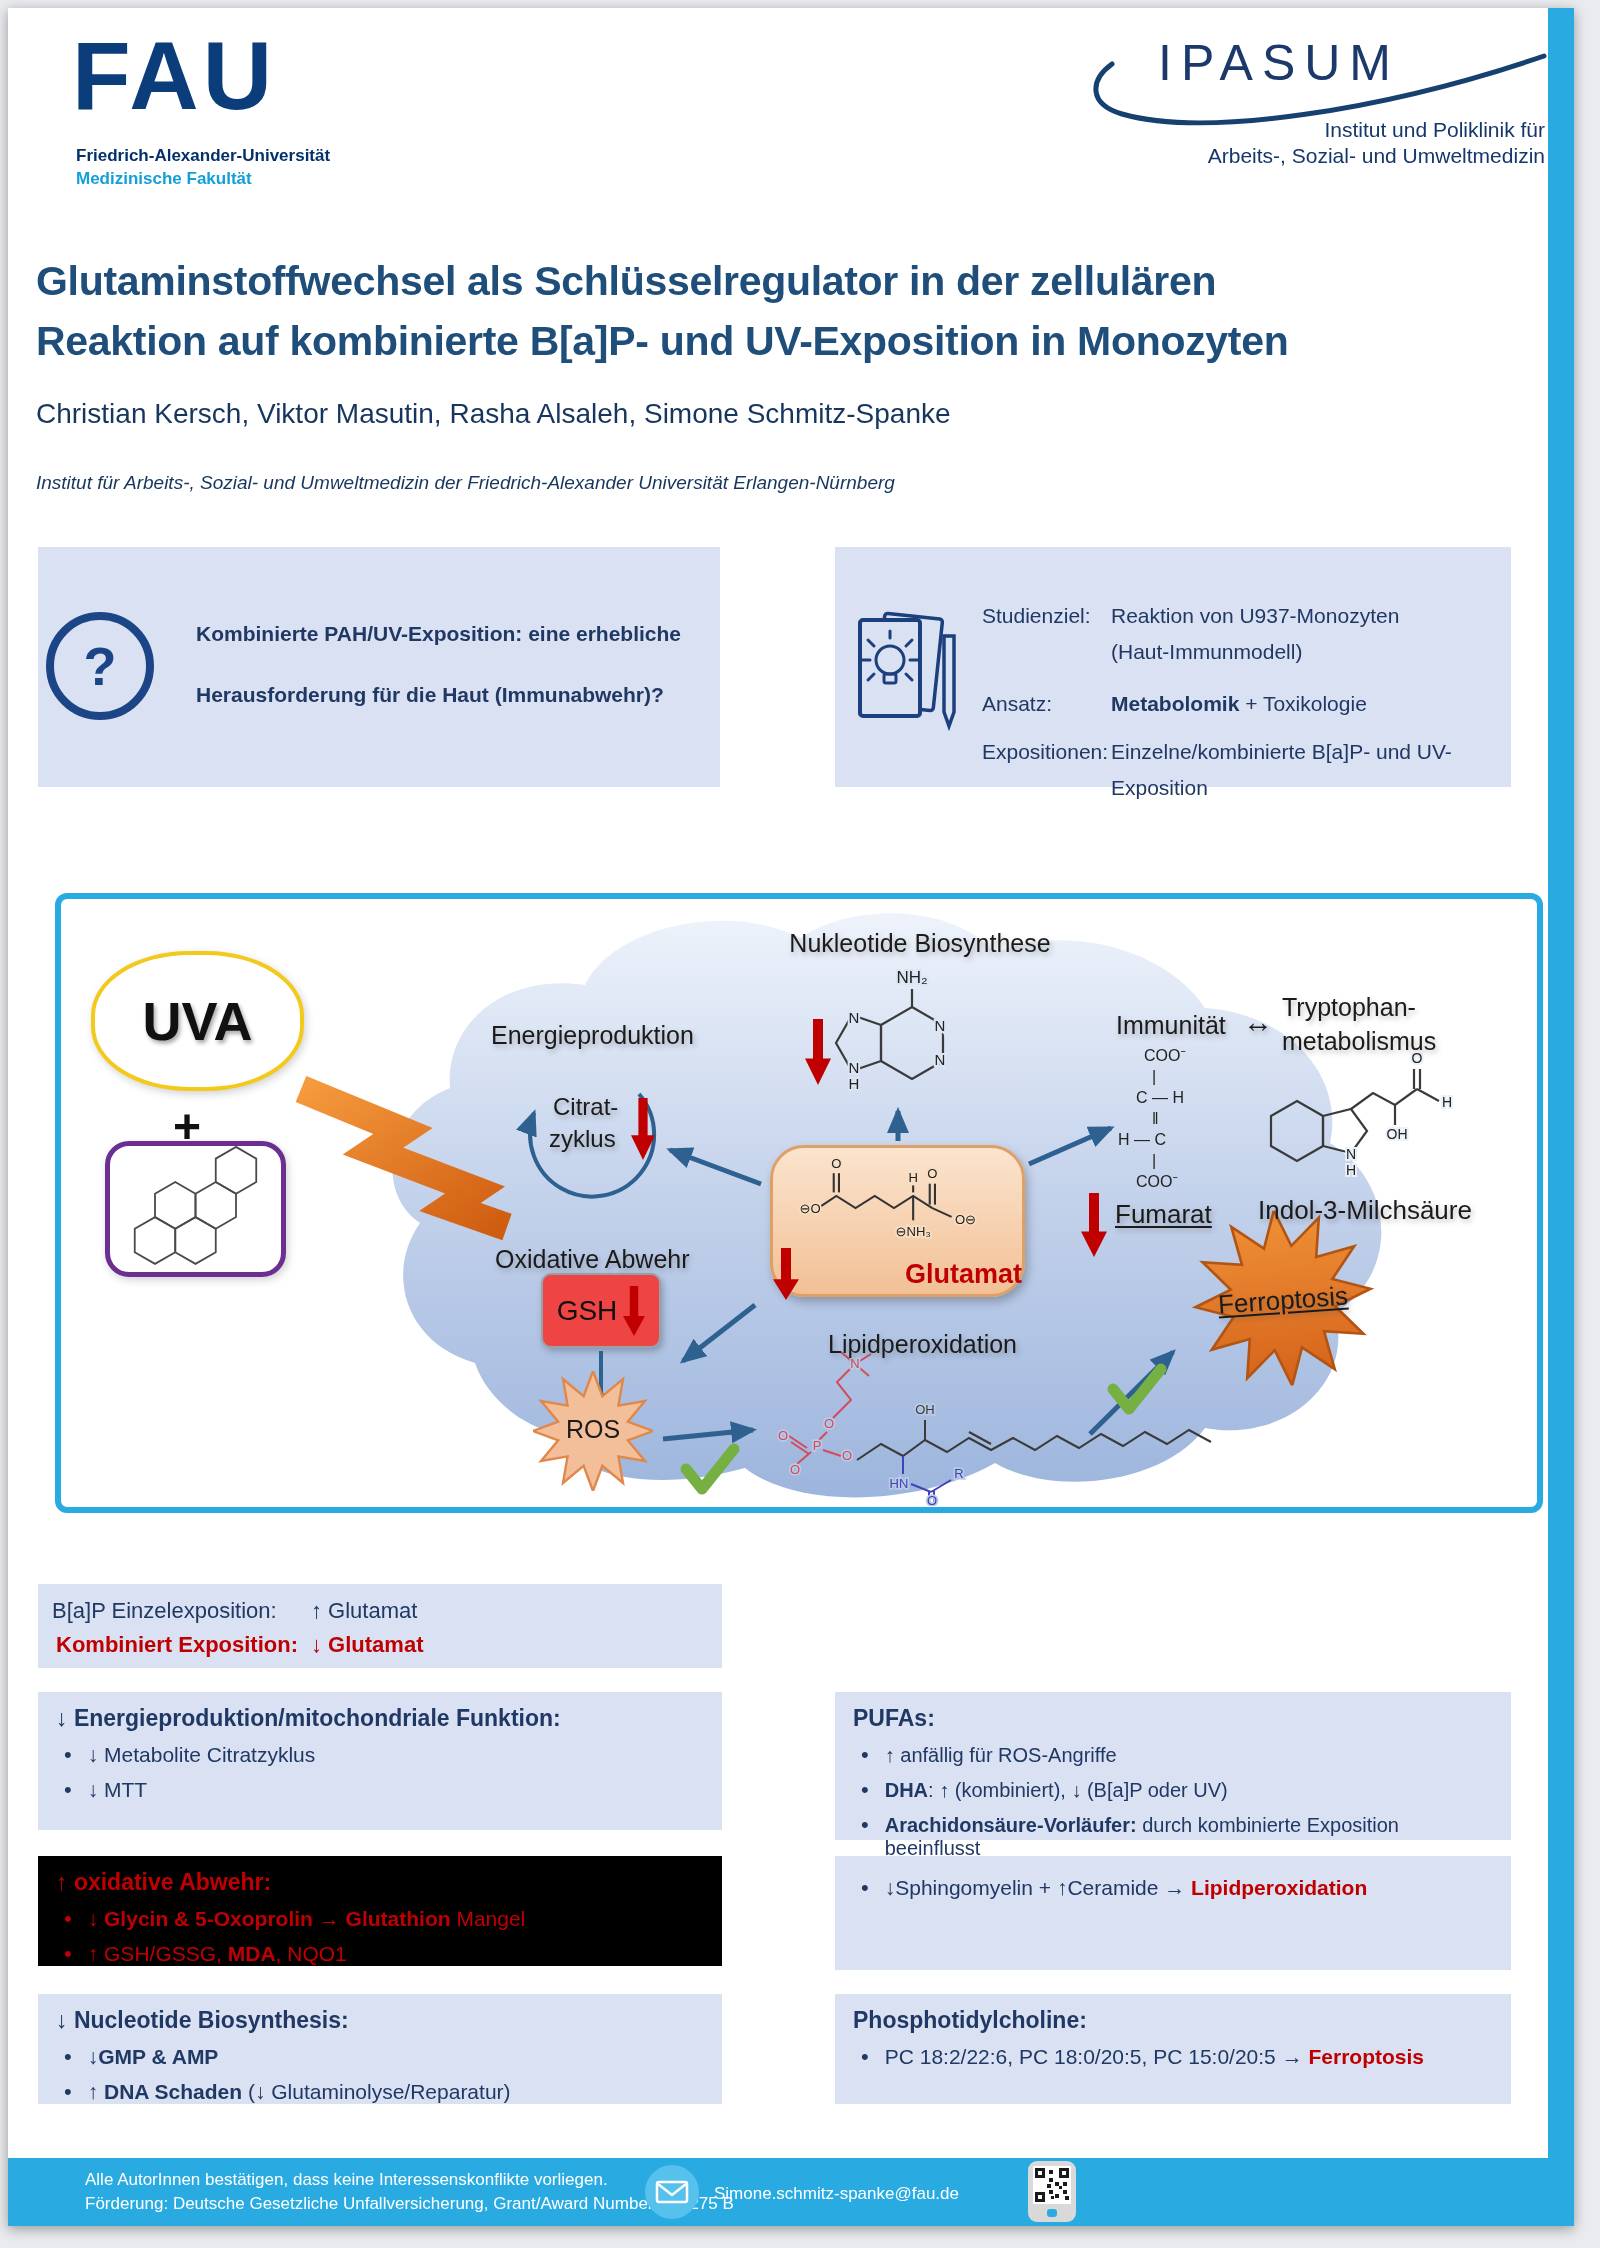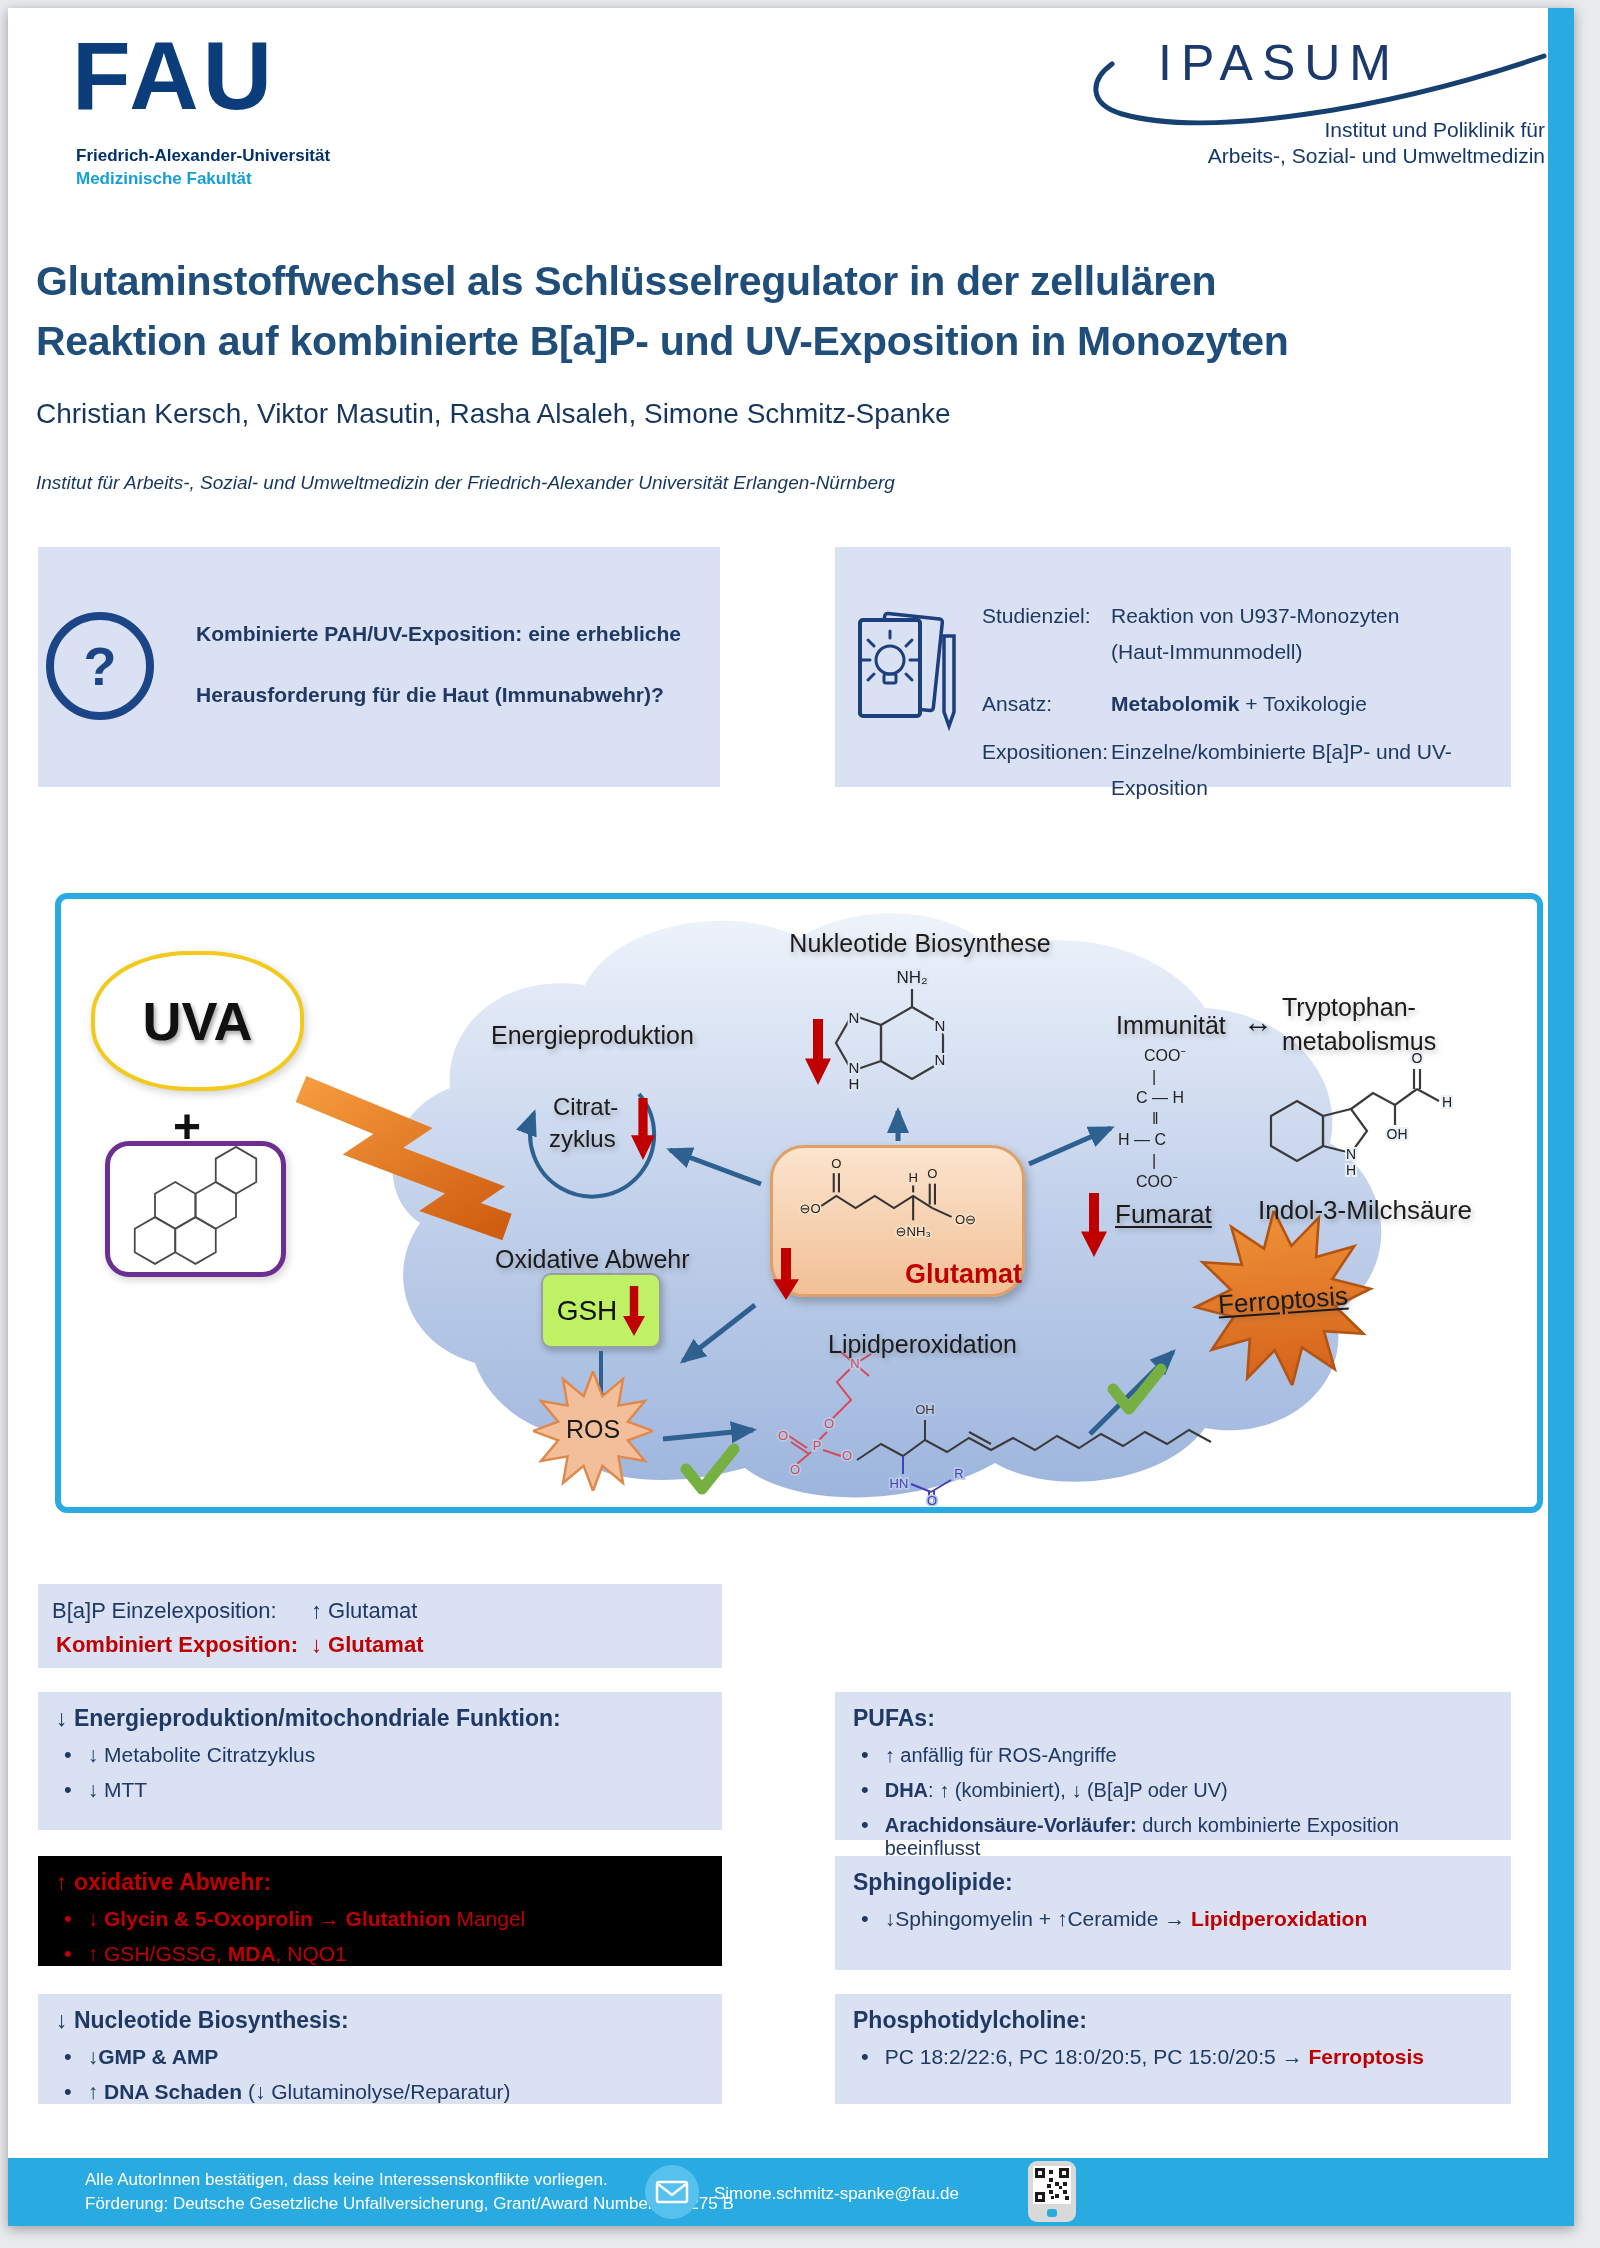--- a/index.html
+++ b/index.html
@@ -45,21 +45,21 @@
            font-size:54px;font-weight:bold;color:#111;box-shadow:2px 3px 8px rgba(0,0,0,.18);
            text-shadow:2px 3px 4px rgba(0,0,0,.35);box-sizing:border-box;}
   .plus{left:112px;top:200px;font-size:48px;font-weight:bold;color:#111;}
   .bap-box{left:44px;top:242px;width:181px;height:136px;border:5px solid #6b2e91;border-radius:24px;
            background:#fff;box-shadow:2px 3px 8px rgba(0,0,0,.18);box-sizing:border-box;}
   .glu-box{left:709px;top:246px;width:255px;height:152px;border:3px solid #dfa066;border-radius:34px;
            background:linear-gradient(180deg,#fbe4ce,#f2c096);
            box-shadow:3px 5px 10px rgba(0,0,0,.25);box-sizing:border-box;}
   .glu-row{left:0;top:100px;width:100%;display:flex;align-items:center;justify-content:space-between;gap:20px;}
   .glu-word{font-size:27px;font-weight:bold;color:#c00000;}
-  .gsh-box{left:480px;top:374px;width:120px;height:75px;background:#bef264;border:2px solid #9aa0a8;
+  .gsh-box{left:480px;top:374px;width:120px;height:75px;background:#ef4444;border:2px solid #9aa0a8;
            border-radius:10px;box-shadow:2px 3px 7px rgba(0,0,0,.25);display:flex;align-items:center;
            justify-content:center;gap:6px;box-sizing:border-box;}
   .gsh-word{font-size:28px;color:#111;}
   .ra{fill:#c00000;}
   .fum-stack{left:1069px;top:146px;font-size:16px;line-height:21px;color:#222;}
   .fum-stack div{white-space:pre;}
   .f0{margin-left:14px}.f1{margin-left:22px}.f2{margin-left:6px}.f3{margin-left:22px}
   .f4{margin-left:-12px}.f5{margin-left:22px}.f6{margin-left:6px}
   .underl{text-decoration:underline;text-underline-offset:3px;}
 
@@ -396,21 +396,20 @@
       </div>
     <div class="it">
         <span><span class="b">DHA</span><span>: ↑ (kombiniert), ↓ (B[a]P oder UV)</span></span>
       </div>
     <div class="it">
         <span><span class="b">Arachidonsäure-Vorläufer:</span><span> durch kombinierte Exposition beeinflusst</span></span>
       </div>
   </div>
 
   <div class="rbox" style="left:835px;top:1856px;width:676px;height:114px">
-    <div class="rh">Sphingolipide:</div>
     <div class="it">
         <span><span>↓Sphingomyelin + ↑Ceramide </span><span class="b">→</span><span class="redb"> Lipidperoxidation</span></span>
       </div>
   </div>
 
   <div class="rbox" style="left:835px;top:1994px;width:676px;height:110px">
     <div class="rh">Phosphotidylcholine:</div>
     <div class="it">
         <span><span>PC 18:2/22:6, PC 18:0/20:5, PC 15:0/20:5 </span><span class="b">→</span><span class="redb"> Ferroptosis</span></span>
       </div>

